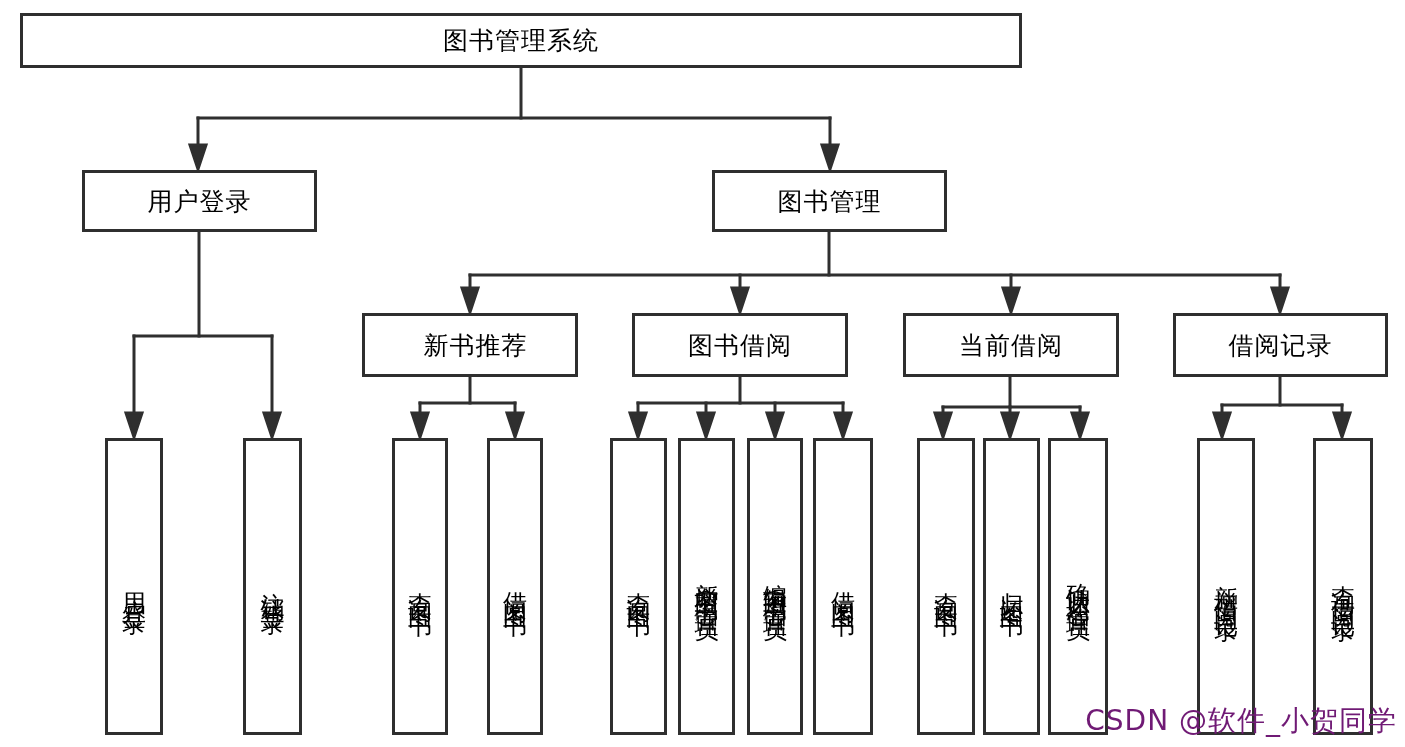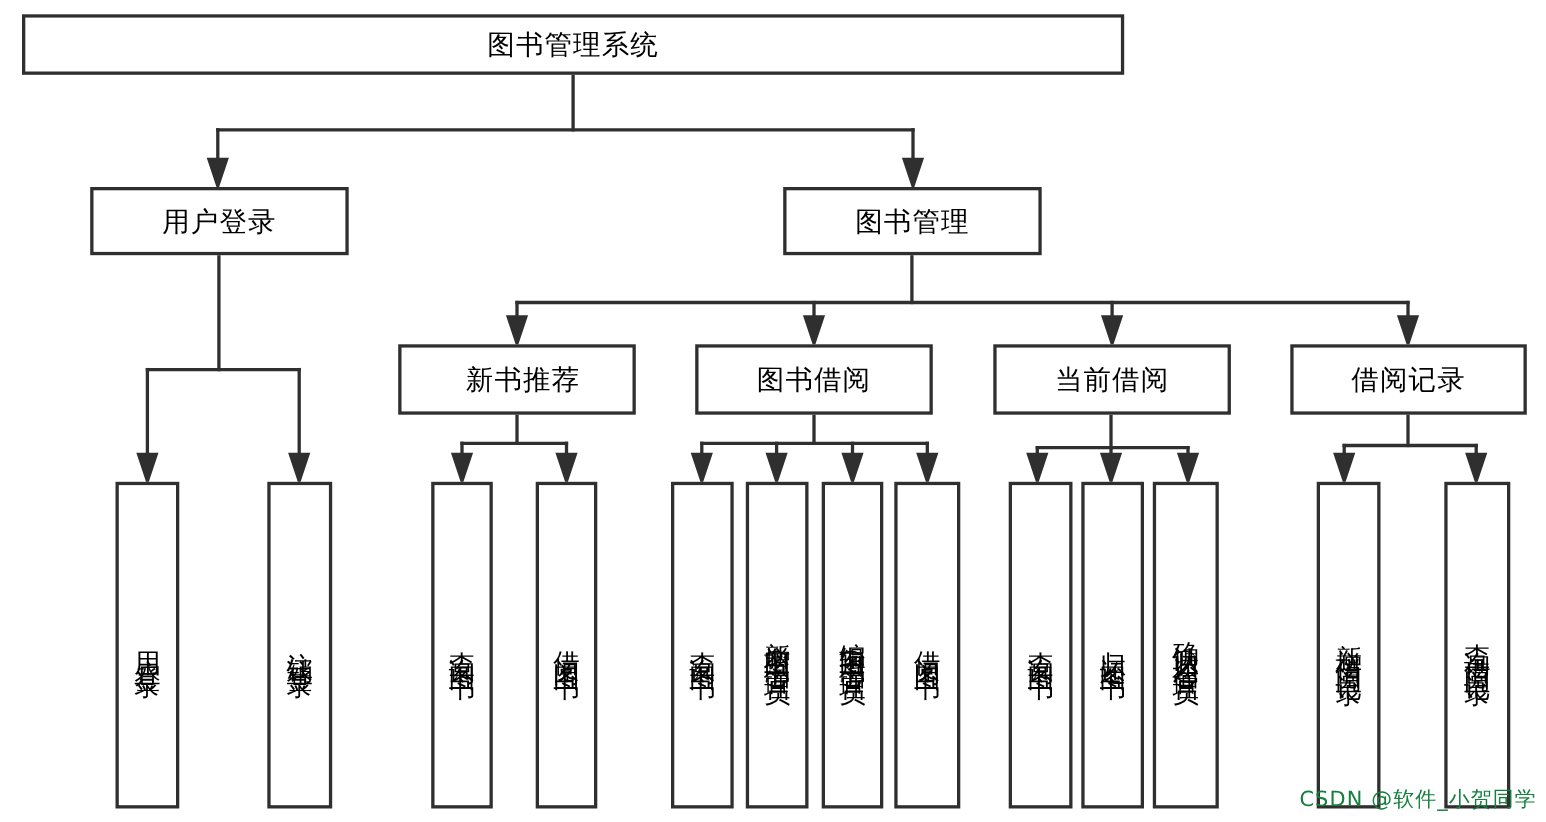--- a/index.html
+++ b/index.html
@@ -28,22 +28,22 @@
     writing-mode:vertical-rl;
     font-size:24px;
     letter-spacing:7px;
     line-height:1;
   }
   .vbox.long span{letter-spacing:5px;}
   .watermark{
     position:absolute;
     right:8px;
     bottom:7px;
-    font-size:19px;
-    color:#15803d;
+    font-size:28px;
+    color:#701a75;
     letter-spacing:1px;
     z-index:10;
   }
 </style>
 </head>
 <body>
 
 <div id="canvas">
 
   <svg id="connectors" width="1405" height="747" viewBox="0 0 1405 747">

